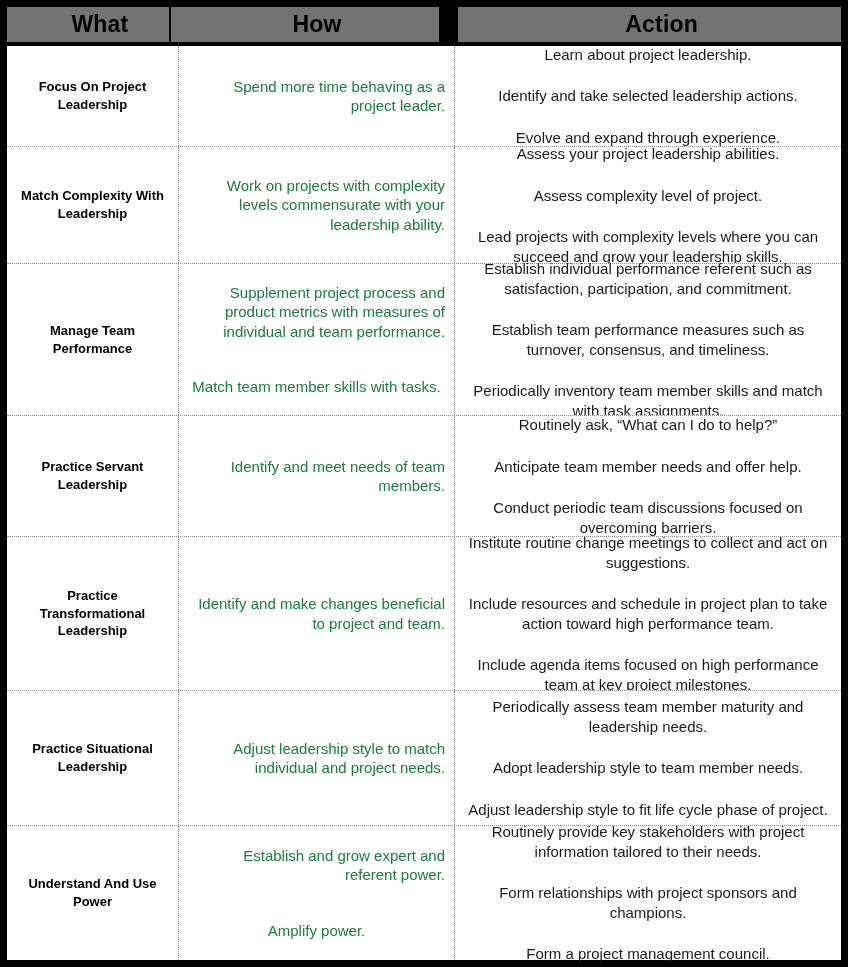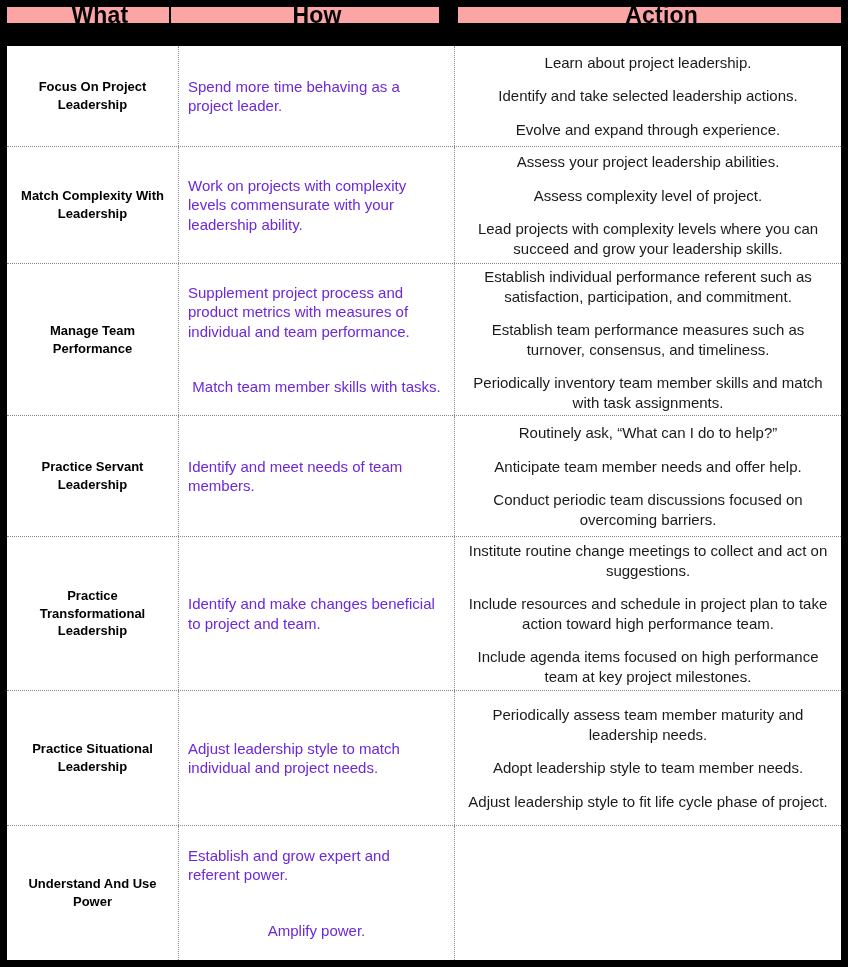--- a/index.html
+++ b/index.html
@@ -44,25 +44,25 @@
 
   
   .header-row {
     display: flex;
     width: 100%;
     height: 31px;
     background: #000000;
     box-sizing: border-box;
   }
   .header-cell {
-    background: #fca5a5;
+    background: #737373;
     display: flex;
     align-items: center;
     justify-content: center;
-    height: 16px;
+    height: 35px;
     box-sizing: border-box;
     color: #000000;
     font-size: 23px;
     font-weight: bold;
     letter-spacing: 0.2px;
     padding-left: 24px;
   }
   .hc-what   { width: 165px; }
   .hc-how    { width: 274px; margin-left: 2px; }
   .hc-action { width: 391px; margin-left: 19px; }
@@ -108,33 +108,34 @@
     text-align: center;
     font-size: 13px;
     font-weight: bold;
     color: #000000;
     line-height: 1.35;
     border-right: 1px dotted #8a8a8a;
   }
   .cell-how {
     width: 276px;
     align-items: center;
-    text-align: left;
+    text-align: right;
     font-size: 15px;
-    color: #6d28d9;
+    color: #15803d;
     line-height: 1.3;
     border-right: 1px dotted #8a8a8a;
   }
   .cell-action {
     width: 386px;
     align-items: center;
     text-align: center;
     font-size: 15px;
     color: #1a1a1a;
     line-height: 1.3;
+    gap: 8px;
   }
 
   .para { margin: 0; padding: 0; }
   .cell-how .para + .para { margin-top: 36px; }
   .cell-action .para + .para { margin-top: 14px; }
 
   
   .row-0 { height: 100px; }
   .row-1 { height: 117px; }
   .row-2 { height: 152px; }
@@ -247,17 +248,22 @@
       </div>
 
       <div class="row row-6">
         <div class="cell cell-what">
           <span>Understand And Use Power</span>
         </div>
         <div class="cell cell-how">
           <p class="para">Establish and grow expert and referent power.</p>
           <p class="para">Amplify power.</p>
         </div>
+        <div class="cell cell-action">
+          <p class="para">Routinely provide key stakeholders with project information tailored to their needs.</p>
+          <p class="para">Form relationships with project sponsors and champions.</p>
+          <p class="para">Form a project management council.</p>
+        </div>
       </div>
 
     </div>
   </div>
 </div>
 
 </body></html>

